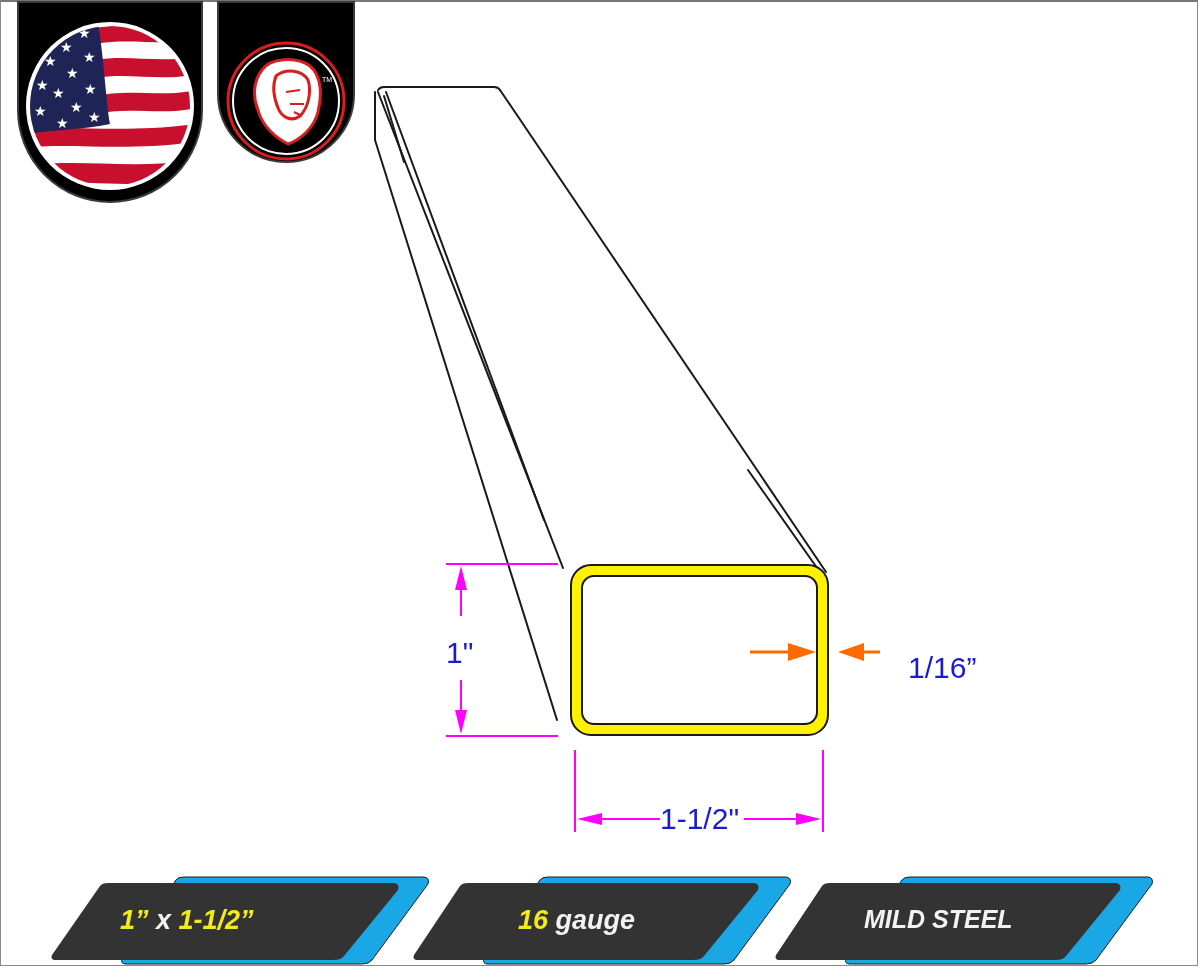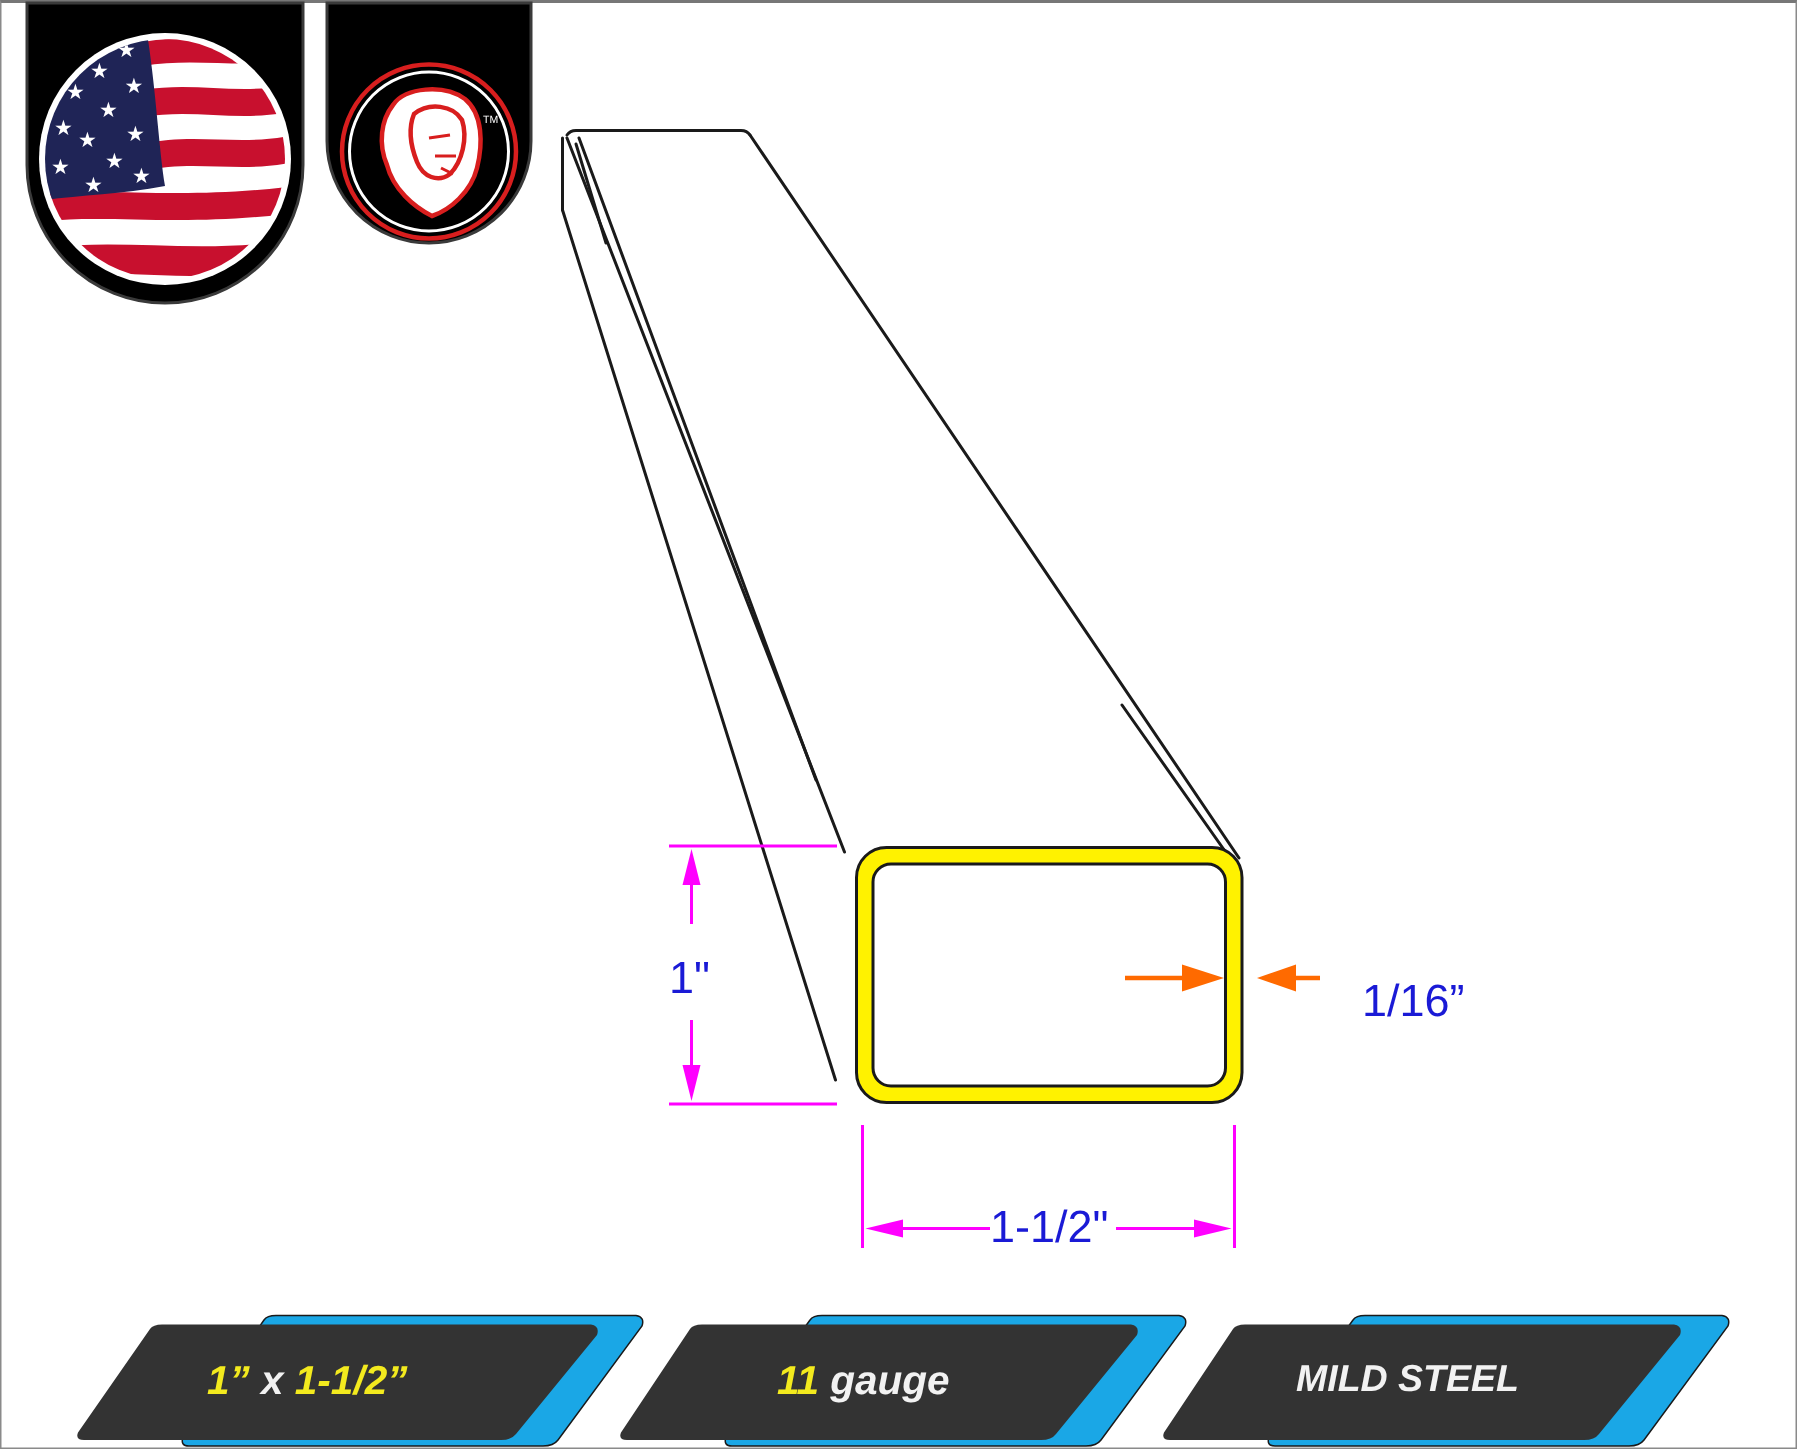--- a/index.html
+++ b/index.html
@@ -123,21 +123,21 @@
   <g>
     <path d="M902 880 Q904 877 910 877 L1148 877 Q1154 878 1152 884 L1096 960 Q1093 964 1086 964 L850 964 Q844 964 846 958 Z" fill="#1aa7e6" stroke="#1a1a1a" stroke-width="1"></path>
     <path d="M822 886 Q824 883 830 883 L1116 883 Q1122 884 1120 890 L1066 956 Q1063 960 1056 960 L780 960 Q774 960 776 955 Z" fill="#333333"></path>
   </g>
 </svg>
 
 <div class="dim-label" style="left:446px; top:636px;">1"</div>
 <div class="dim-label" style="left:660px; top:802px;">1-1/2"</div>
 <div class="dim-label" style="left:908px; top:604px;margin-top:47px;">1/16”</div>
 
-<div class="label-overlay" style="left:138px; top:905px;">
+<div class="label-overlay" style="left:120px; top:905px;">
   <span class="yellow">1”</span><span class="white"> x </span><span class="yellow">1-1/2”</span>
 </div>
 <div class="label-overlay" style="left:518px; top:905px;">
-  <span class="yellow">11</span><span class="white"> gauge</span>
+  <span class="yellow">16</span><span class="white"> gauge</span>
 </div>
 <div class="label-overlay" style="left:864px; top:905px; font-size:25px;text-align:center;">
   <span class="white">MILD STEEL</span>
 </div>
 
 </body></html>

